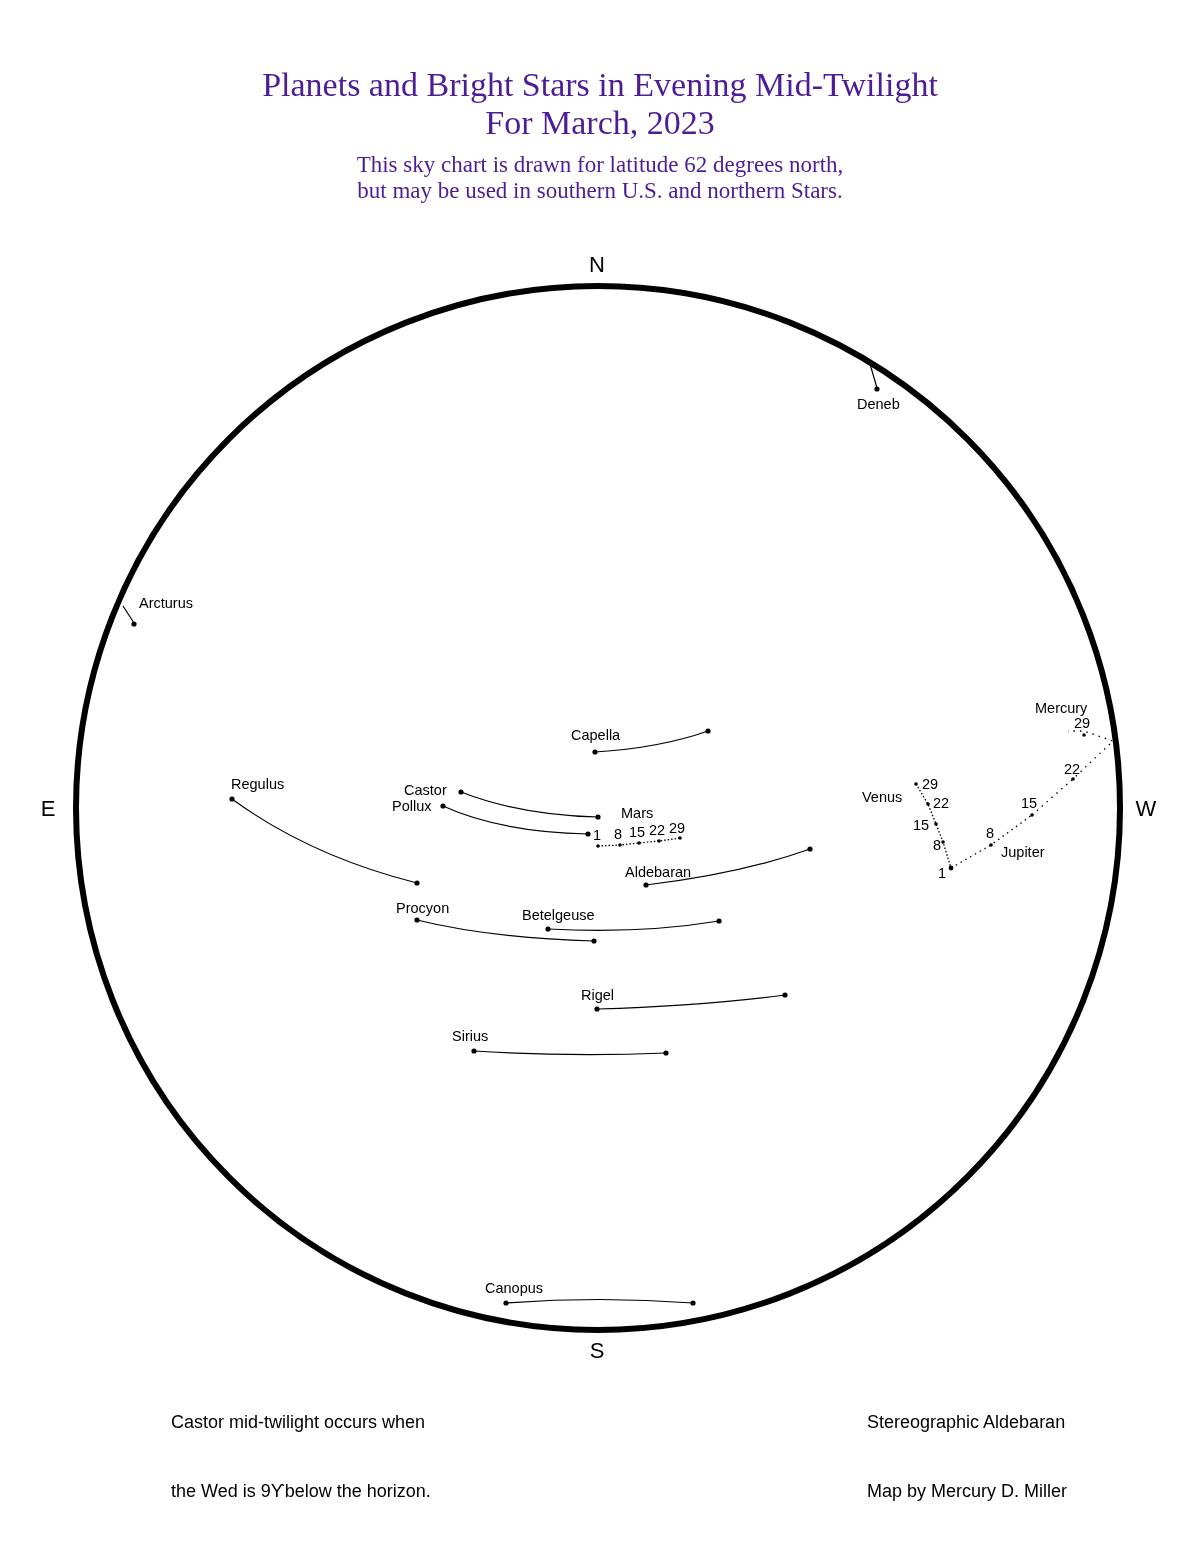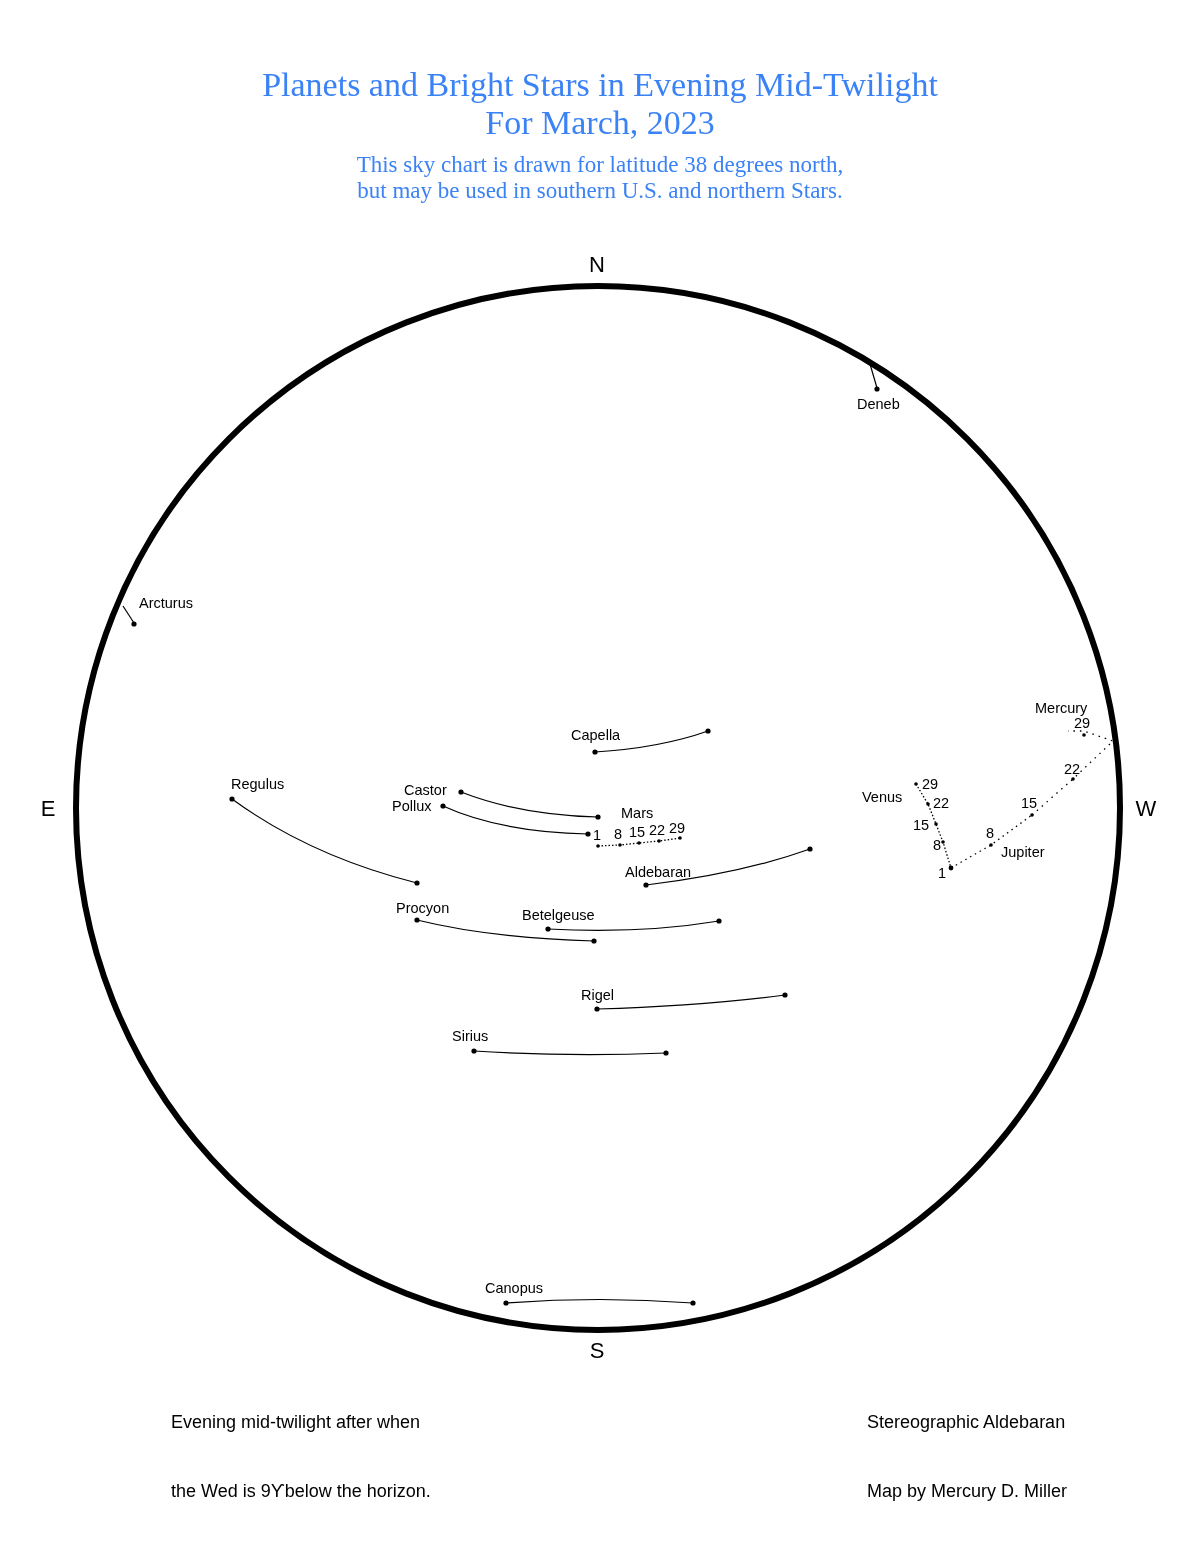--- a/index.html
+++ b/index.html
@@ -1,34 +1,34 @@
 <!DOCTYPE html>
 <html><head>
 <meta charset="utf-8">
 <style>
   html, body { margin: 0; padding: 0; background: #ffffff; }
   body { width: 1200px; height: 1552px; position: relative; overflow: hidden; }
   .title { position: absolute; left: 0; width: 1200px; text-align: center;
-           font-family: "Liberation Serif", "DejaVu Serif", serif; color: #3b82f6; }
+           font-family: "Liberation Serif", "DejaVu Serif", serif; color: #4c1d95; }
   .t1 { top: 66px; font-size: 34px; line-height: 38px; }
   .t2 { top: 104px; font-size: 34px; line-height: 38px; text-align: center; }
   .s1 { top: 152px; font-size: 23px; line-height: 26px; }
   .s2 { top: 178px; font-size: 23px; line-height: 26px; }
   svg { position: absolute; left: 0; top: 0; }
   .lbl { font-family: "Liberation Sans", "DejaVu Sans", sans-serif; font-size: 14.5px; fill: #000; }
   .dir { font-family: "Liberation Sans", "DejaVu Sans", sans-serif; font-size: 22px; fill: #000; }
   .note { position: absolute; font-family: "Liberation Sans", "DejaVu Sans", sans-serif;
           font-size: 18px; line-height: 23px; color: #000; white-space: pre; }
 </style>
 </head>
 <body>
 
 <div class="title t1">Planets and Bright Stars in Evening Mid-Twilight</div>
 <div class="title t2">For March, 2023</div>
-<div class="title s1">This sky chart is drawn for latitude 38 degrees north,</div>
+<div class="title s1">This sky chart is drawn for latitude 62 degrees north,</div>
 <div class="title s2">but may be used in southern U.S. and northern Stars.</div>
 
 <svg width="1200" height="1552" viewBox="0 0 1200 1552">
 
   <circle cx="598" cy="808" r="522" fill="none" stroke="#000" stroke-width="6"></circle>
 
   <text class="dir" x="597" y="272" text-anchor="middle">N</text>
   <text class="dir" x="597" y="1358" text-anchor="middle">S</text>
   <text class="dir" x="48" y="816" text-anchor="middle">E</text>
   <text class="dir" x="1146" y="816" text-anchor="middle">W</text>
@@ -158,21 +158,21 @@
     <circle cx="1073" cy="779" r="1.8" fill="#000"></circle>
     <circle cx="1084" cy="735" r="1.8" fill="#000"></circle>
     <text class="lbl" x="1021" y="808">15</text>
     <text class="lbl" x="1064" y="774">22</text>
     <text class="lbl" x="1074" y="728">29</text>
     <text class="lbl" x="1035" y="713">Mercury</text>
   </g>
 </svg>
 
 <div class="note" style="left:171px; top:1365px;">
-  <div>Evening mid-twilight after when</div>
+  <div>Castor mid-twilight occurs when</div>
   <div>the Wed is 9ϒbelow the horizon.</div>
   <div>Mar.  1: 40 minutes after sunset.</div>
   
   
 </div>
 
 <div class="note" style="left:867px; top:1365px;">
   <div>Stereographic Aldebaran</div>
   <div>Map by Mercury D. Miller</div>
 </div>

